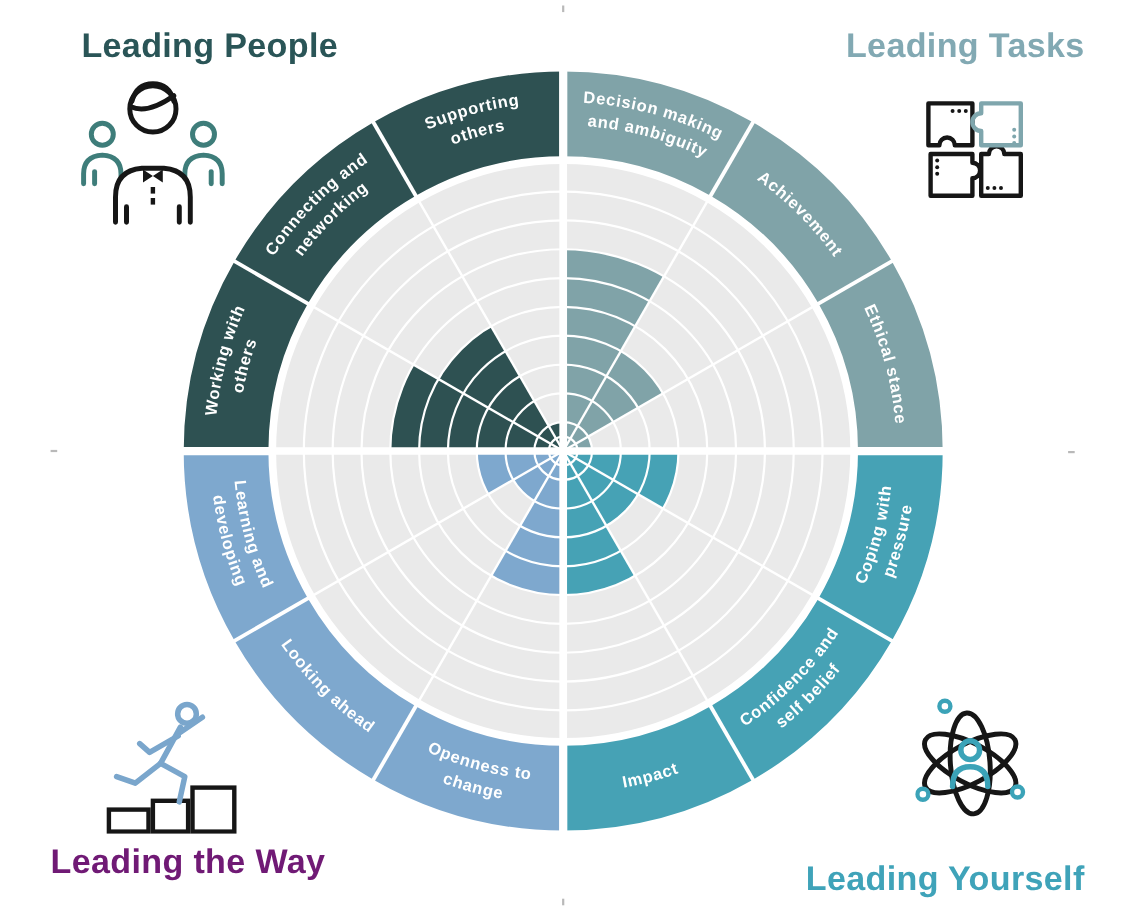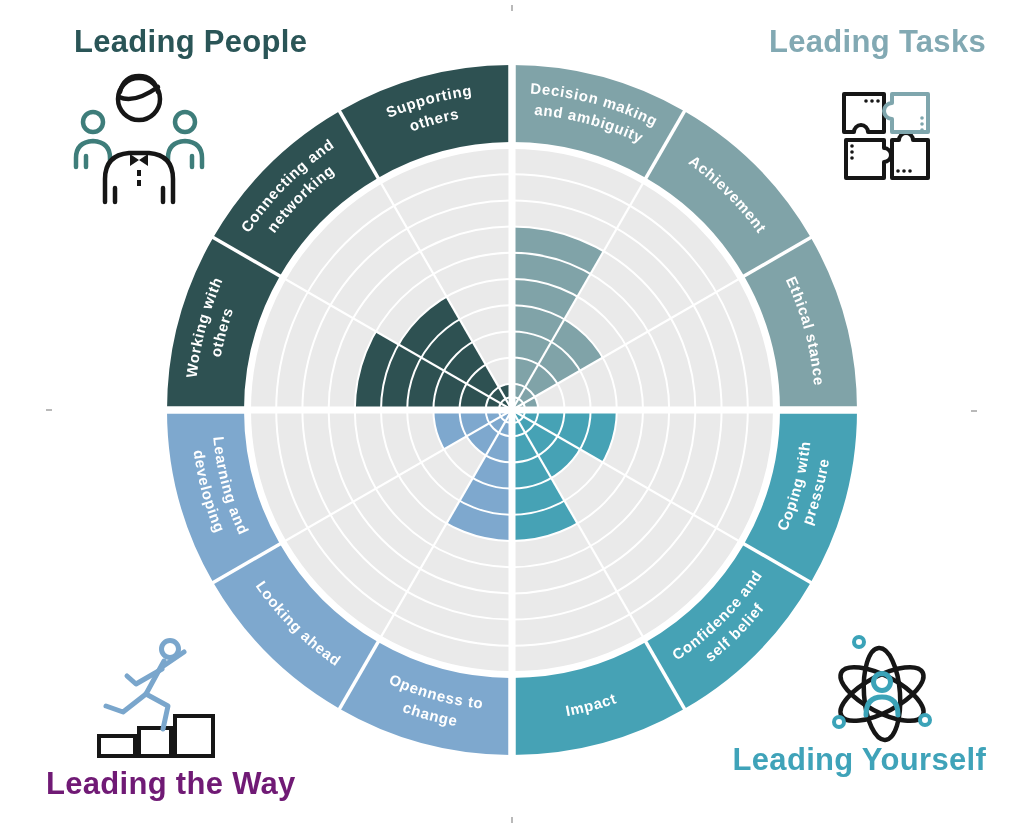--- a/index.html
+++ b/index.html
@@ -2,21 +2,21 @@
 <html><head>
 <meta charset="utf-8">
 <style>
   html,body{margin:0;padding:0;}
   body{width:1024px;height:835px;position:relative;background:#fff;overflow:hidden;
        font-family:"Liberation Sans", sans-serif;}
   .corner-title{position:absolute;font-weight:bold;font-size:31px;letter-spacing:.3px;white-space:nowrap;}
   #title-tl{left:46px;top:24px;margin-left:28px;}
   #title-tr{right:38px;top:24px;text-align:right;}
   #title-bl{left:46px;top:766px;}
-  #title-br{right:38px;top:742px;text-align:right;}
+  #title-br{right:38px;top:781px;text-align:right;}
   .icon{position:absolute;}
   #wheel{position:absolute;left:162px;top:60px;}
   .band-label{fill:#ffffff;font-weight:bold;font-size:15px;letter-spacing:.7px;text-anchor:middle;}
   .crop-mark{position:absolute;background:#b9b9b9;}
   #mark-left{left:46px;top:409px;width:6px;height:2px;}
   #mark-right{left:971px;top:410px;width:6px;height:2px;}
   #mark-top{left:511px;top:5px;width:2px;height:6px;}
   #mark-bottom{left:511px;top:817px;width:2px;height:6px;}
 </style>
 </head>

